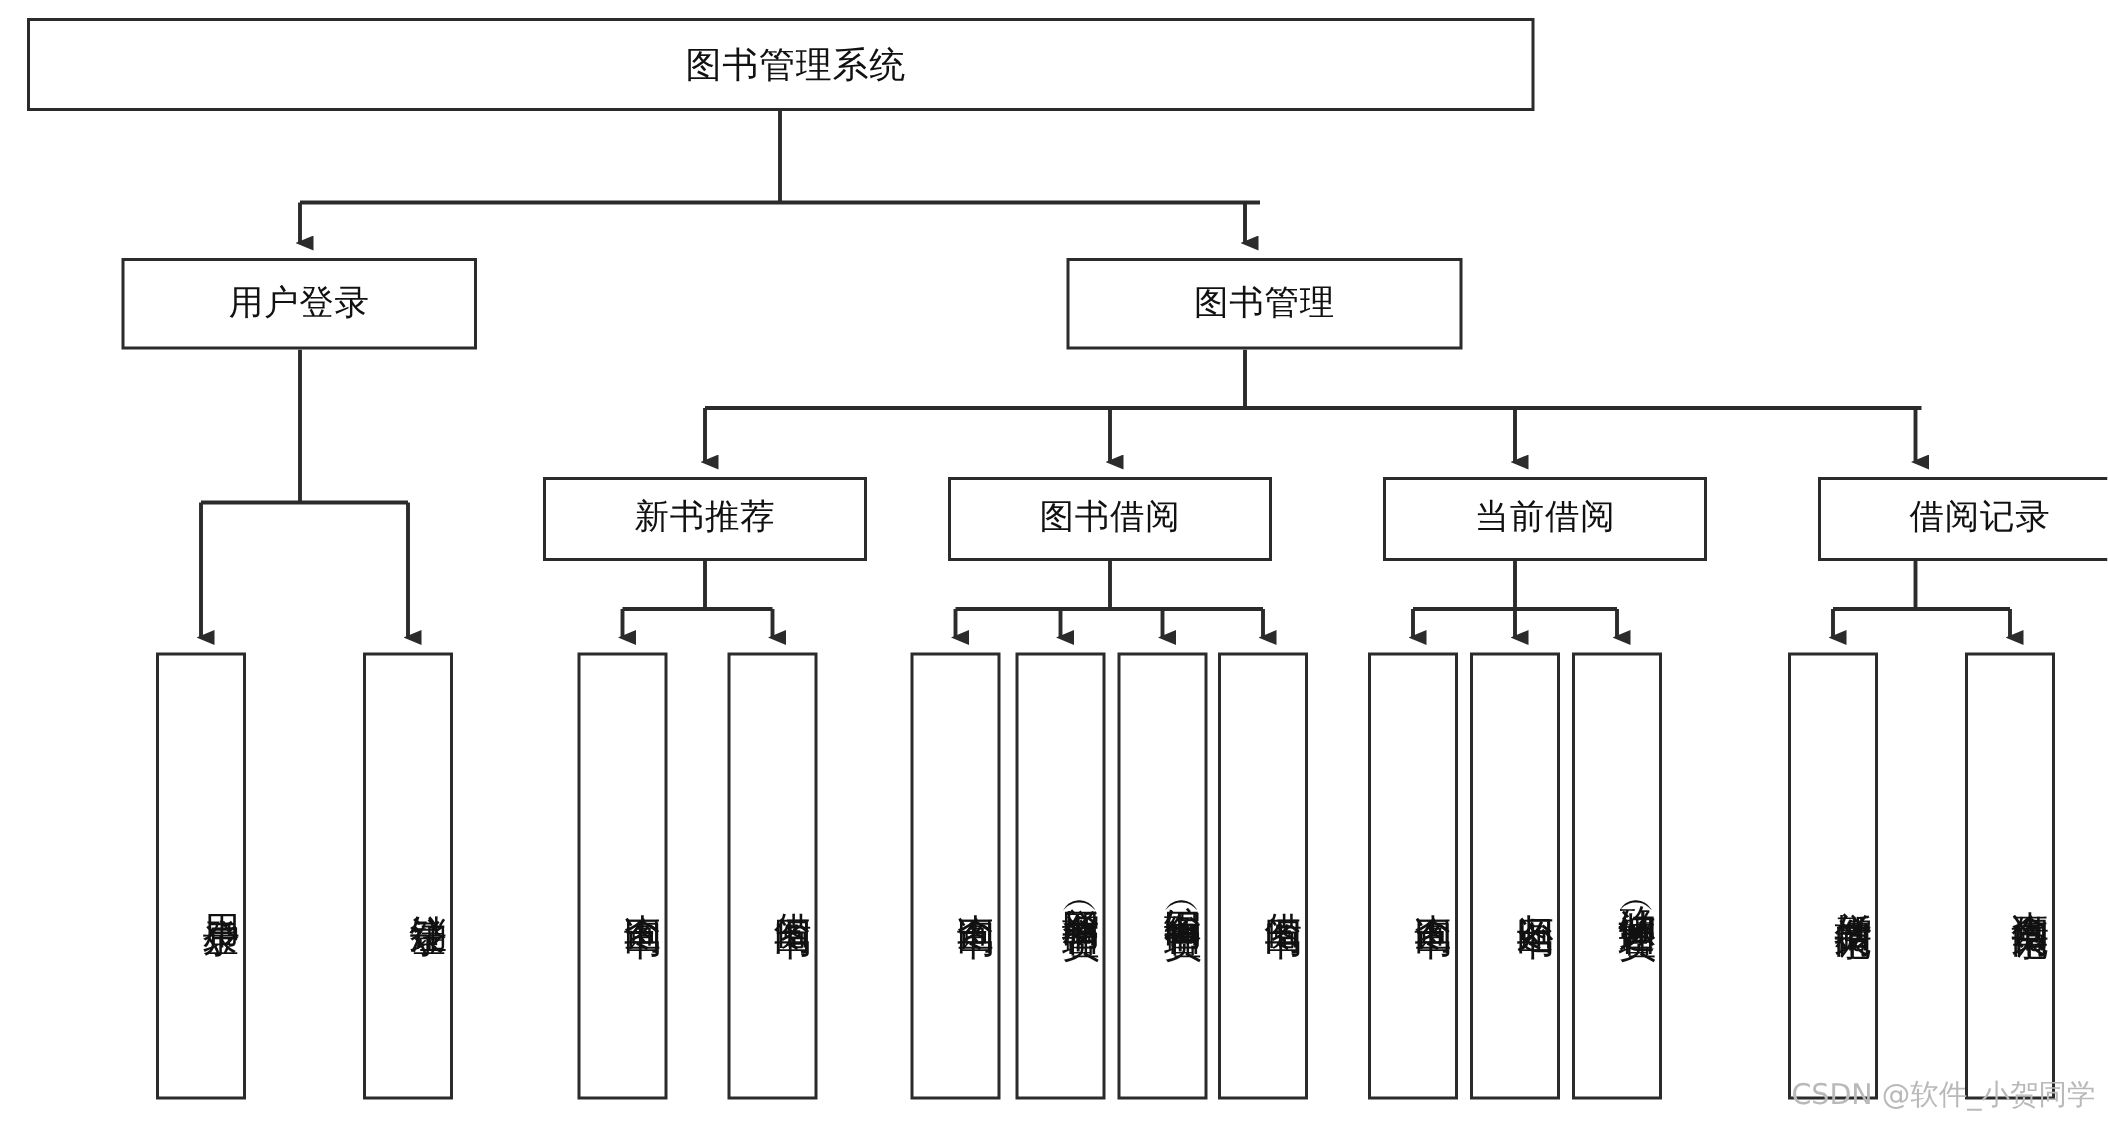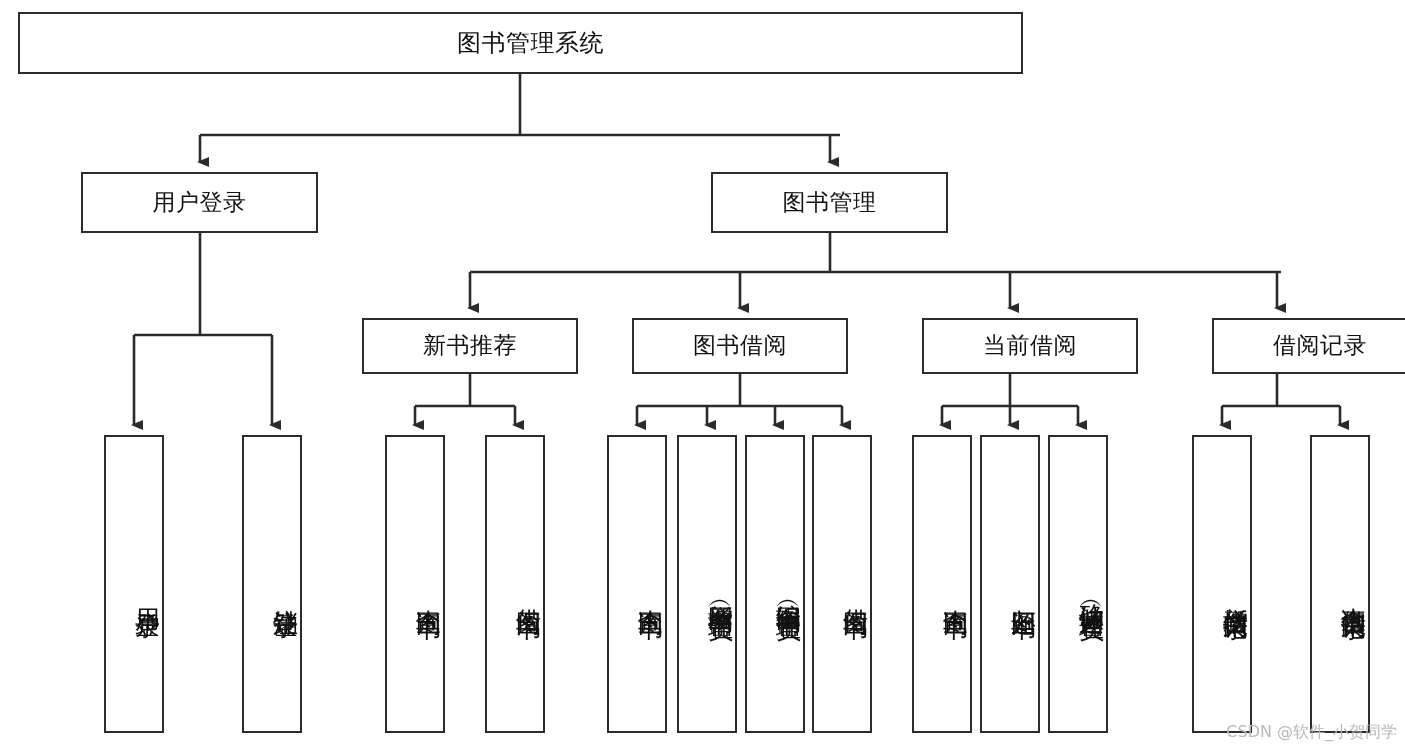--- a/index.html
+++ b/index.html
@@ -53,21 +53,21 @@
   .node-v .vtext {
     writing-mode: vertical-rl;
     text-orientation: upright;
     white-space: nowrap;
     display: block;
   }
   .watermark {
     position: absolute;
     right: 8px;
     bottom: 4px;
-    font-size: 16px;
+    font-size: 19px;
     color: #b9b9b9;
     white-space: nowrap;
     font-family: "DejaVu Sans", "Liberation Sans", sans-serif;
   }
 </style>
 </head>
 <body>
 
 <div id="canvas">
 
@@ -121,21 +121,21 @@
     </g>
   </svg>
 
   <div class="node node-h node-root" style="left:18px; top:12px; width:1005px; height:62px;padding-left:20px;">
     <span>图书管理系统</span>
   </div>
 
   <div class="node node-h" style="left:81px; top:172px; width:237px; height:61px;">
     <span>用户登录</span>
   </div>
-  <div class="node node-h" style="left:711px; top:172px; width:237px; height:61px;">
+  <div class="node node-h" style="left:711px; top:172px; width:264px; height:61px;">
     <span>图书管理</span>
   </div>
 
   <div class="node node-h" style="left:632px; top:318px; width:216px; height:56px;">
     <span>图书借阅</span>
   </div>
   <div class="node node-h" style="left:362px; top:318px; width:216px; height:56px;">
     <span>新书推荐</span>
   </div>
   <div class="node node-h" style="left:922px; top:318px; width:216px; height:56px;">

